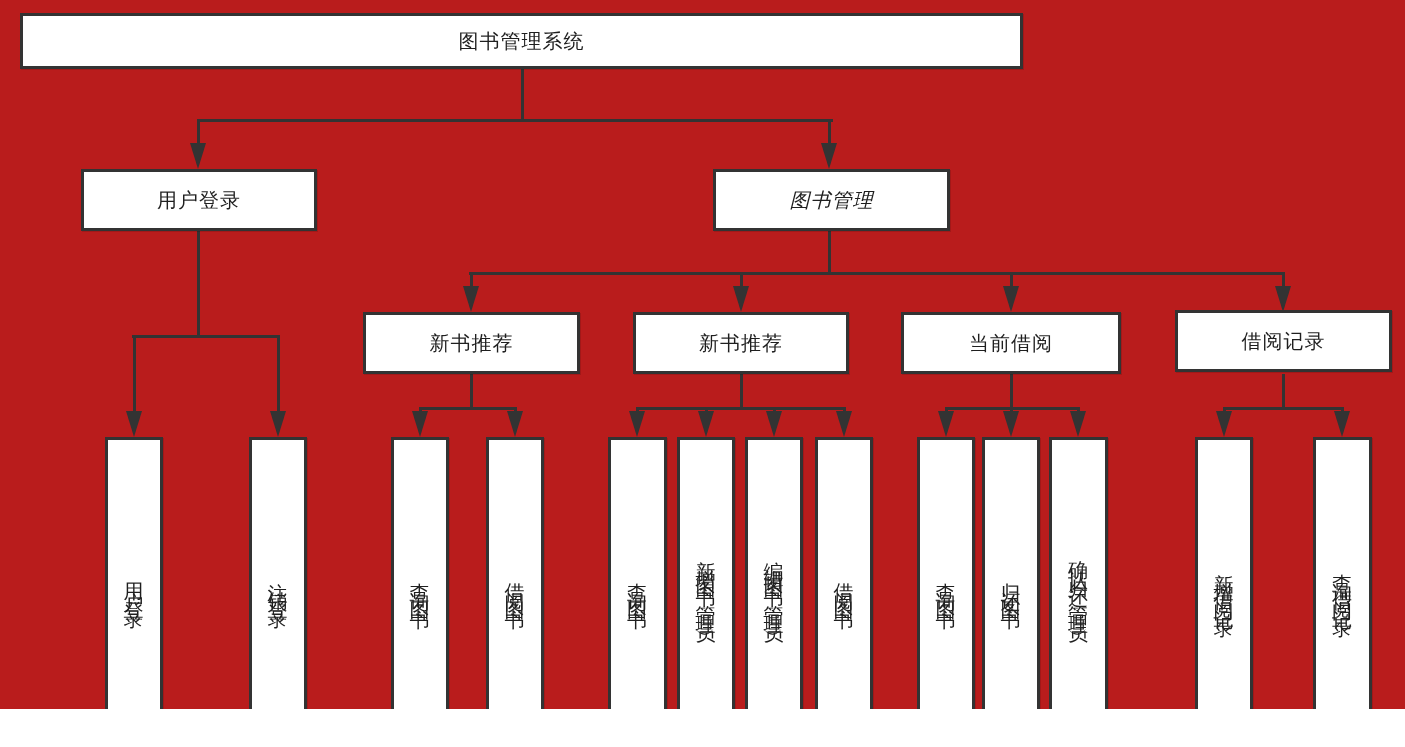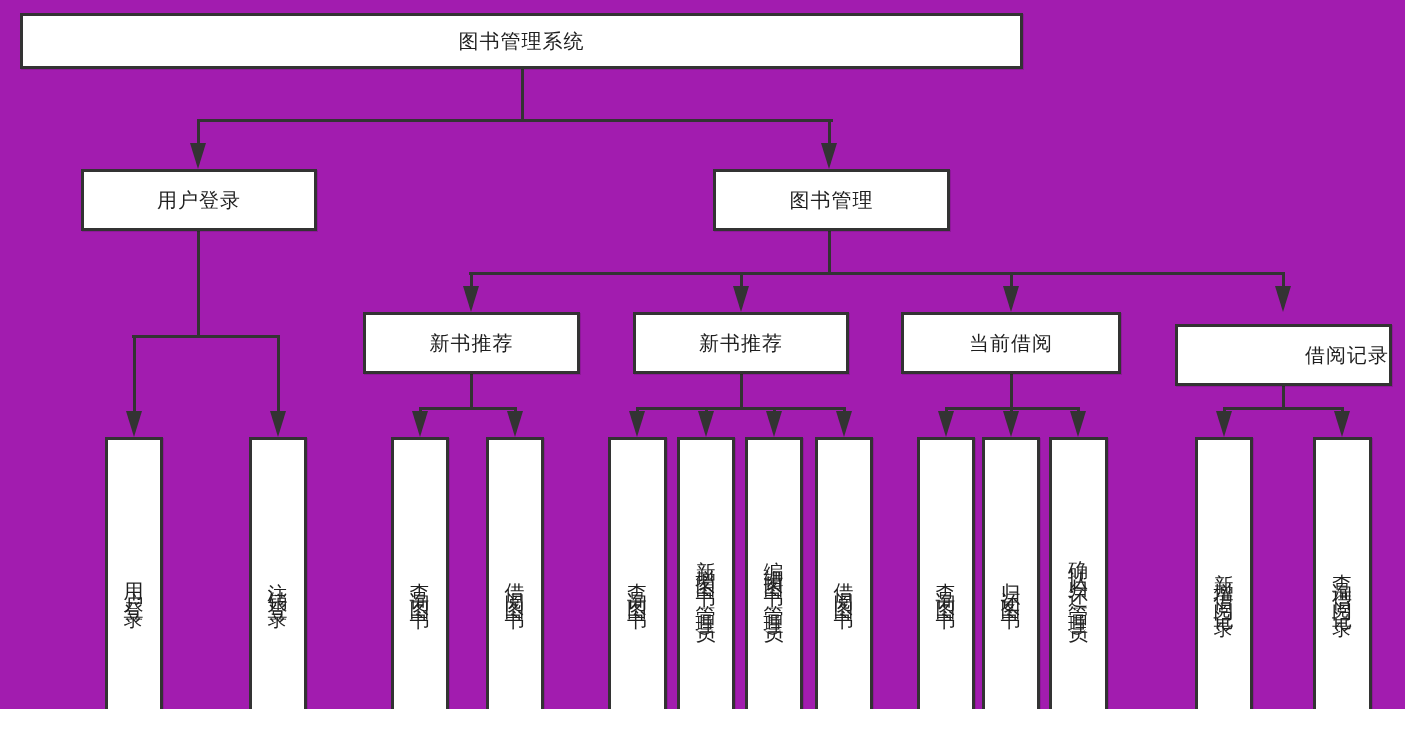--- a/index.html
+++ b/index.html
@@ -1,17 +1,17 @@
 <!DOCTYPE html>
 <html><head>
 <meta charset="utf-8">
 <style>
   html,body{margin:0;padding:0;background:#ffffff;}
   body{font-family:"Liberation Sans","DejaVu Sans",sans-serif;}
-  #canvas{position:relative;width:1405px;height:709px;background:#a21caf;overflow:hidden;}
+  #canvas{position:relative;width:1405px;height:709px;background:#b91c1c;overflow:hidden;}
   .box{position:absolute;box-sizing:border-box;border:3px solid #333333;background:#ffffff;
        display:flex;align-items:center;justify-content:center;color:#1f1f1f;
        box-shadow:1px 1px 0 rgba(0,0,0,0.12);}
   .box .lbl{font-size:20px;letter-spacing:1px;white-space:nowrap;}
   .leaf .lbl{writing-mode:vertical-rl;text-orientation:mixed;letter-spacing:9px;line-height:1;}
   .hline,.vline{position:absolute;background:#333333;}
   .ahead{position:absolute;width:0;height:0;
          border-left:8px solid transparent;border-right:8px solid transparent;
          border-top:26px solid #333333;}
   .watermark{position:absolute;color:#b7b5b4;font-size:21px;letter-spacing:1px;white-space:nowrap;z-index:5;}
@@ -80,34 +80,34 @@
   <div class="vline" style="left:1341px;top:407px;width:3px;height:12px;"></div>
   <div class="ahead" style="left:1334px;top:411px;"></div>
 
   <div class="box" style="left:20px;top:13px;width:1003px;height:56px;">
     <span class="lbl">图书管理系统</span>
   </div>
 
   <div class="box" style="left:81px;top:169px;width:236px;height:62px;">
     <span class="lbl">用户登录</span>
   </div>
-  <div class="box" style="left:713px;top:169px;width:237px;height:62px;">
+  <div class="box" style="left:713px;top:169px;width:237px;height:62px;font-style:italic;">
     <span class="lbl">图书管理</span>
   </div>
 
   <div class="box" style="left:363px;top:312px;width:217px;height:62px;text-align:right;">
     <span class="lbl">新书推荐</span>
   </div>
   <div class="box" style="left:633px;top:312px;width:216px;height:62px;">
     <span class="lbl">新书推荐</span>
   </div>
   <div class="box" style="left:901px;top:312px;width:220px;height:62px;">
     <span class="lbl">当前借阅</span>
   </div>
-  <div class="box" style="left:1175px;top:324px;width:217px;height:62px;justify-content:flex-end;">
+  <div class="box" style="left:1175px;top:310px;width:217px;height:62px;">
     <span class="lbl">借阅记录</span>
   </div>
 
   <div class="box leaf" style="left:105px;top:437px;width:58px;height:296px;">
     <span class="lbl">用户登录</span>
   </div>
   <div class="box leaf" style="left:249px;top:437px;width:58px;height:296px;">
     <span class="lbl">注销登录</span>
   </div>
 

